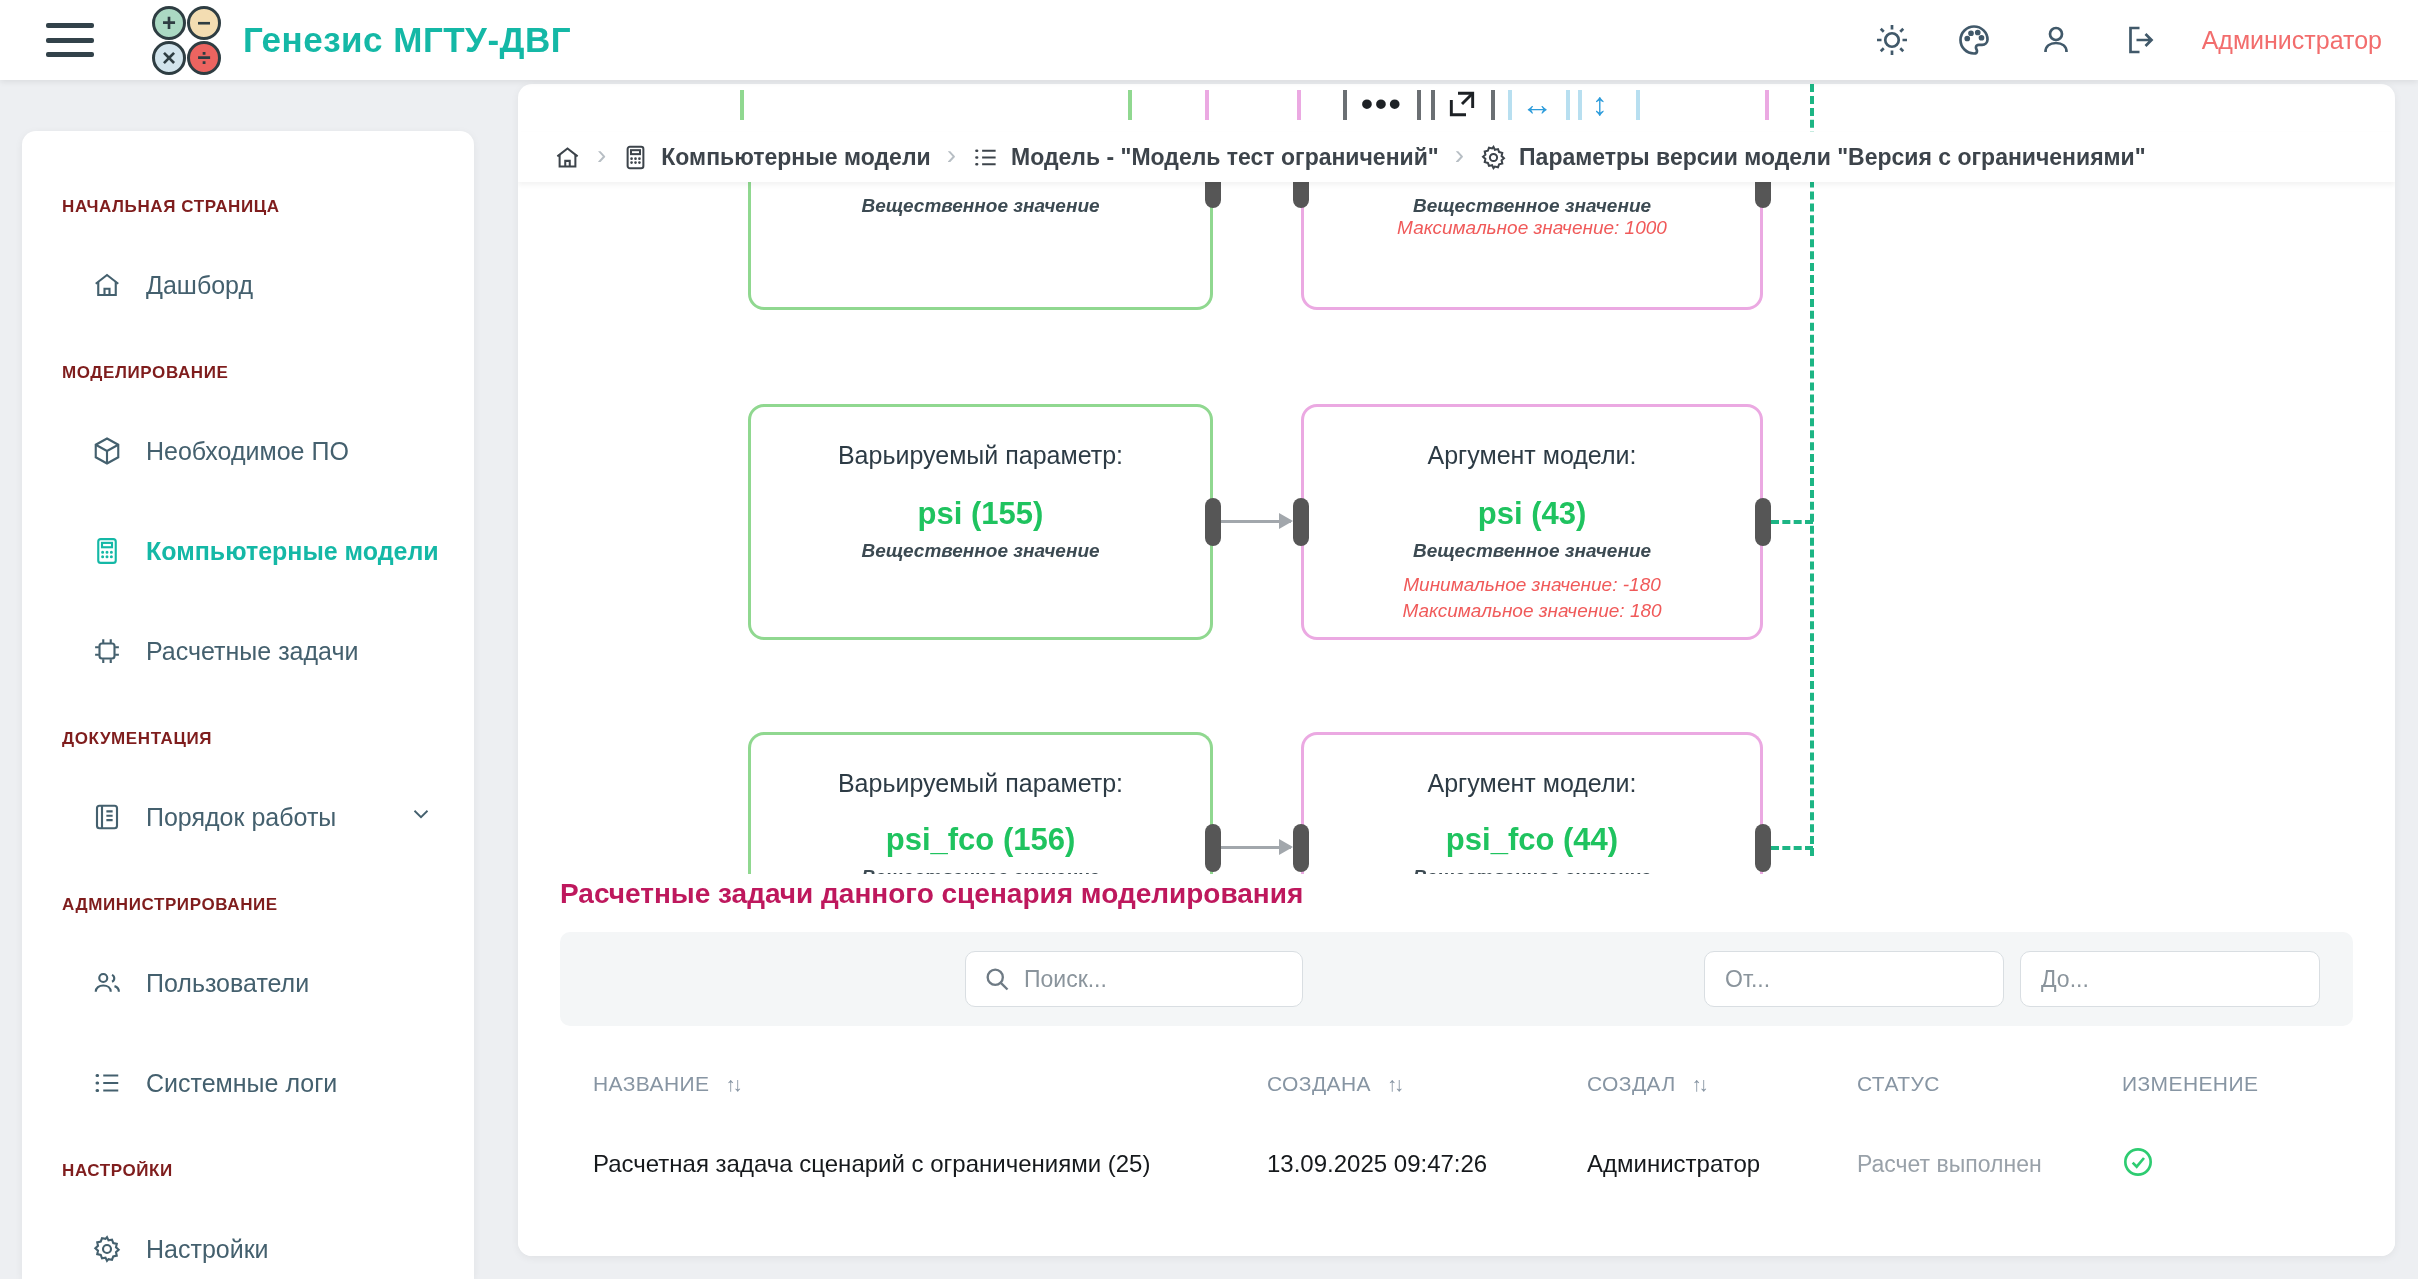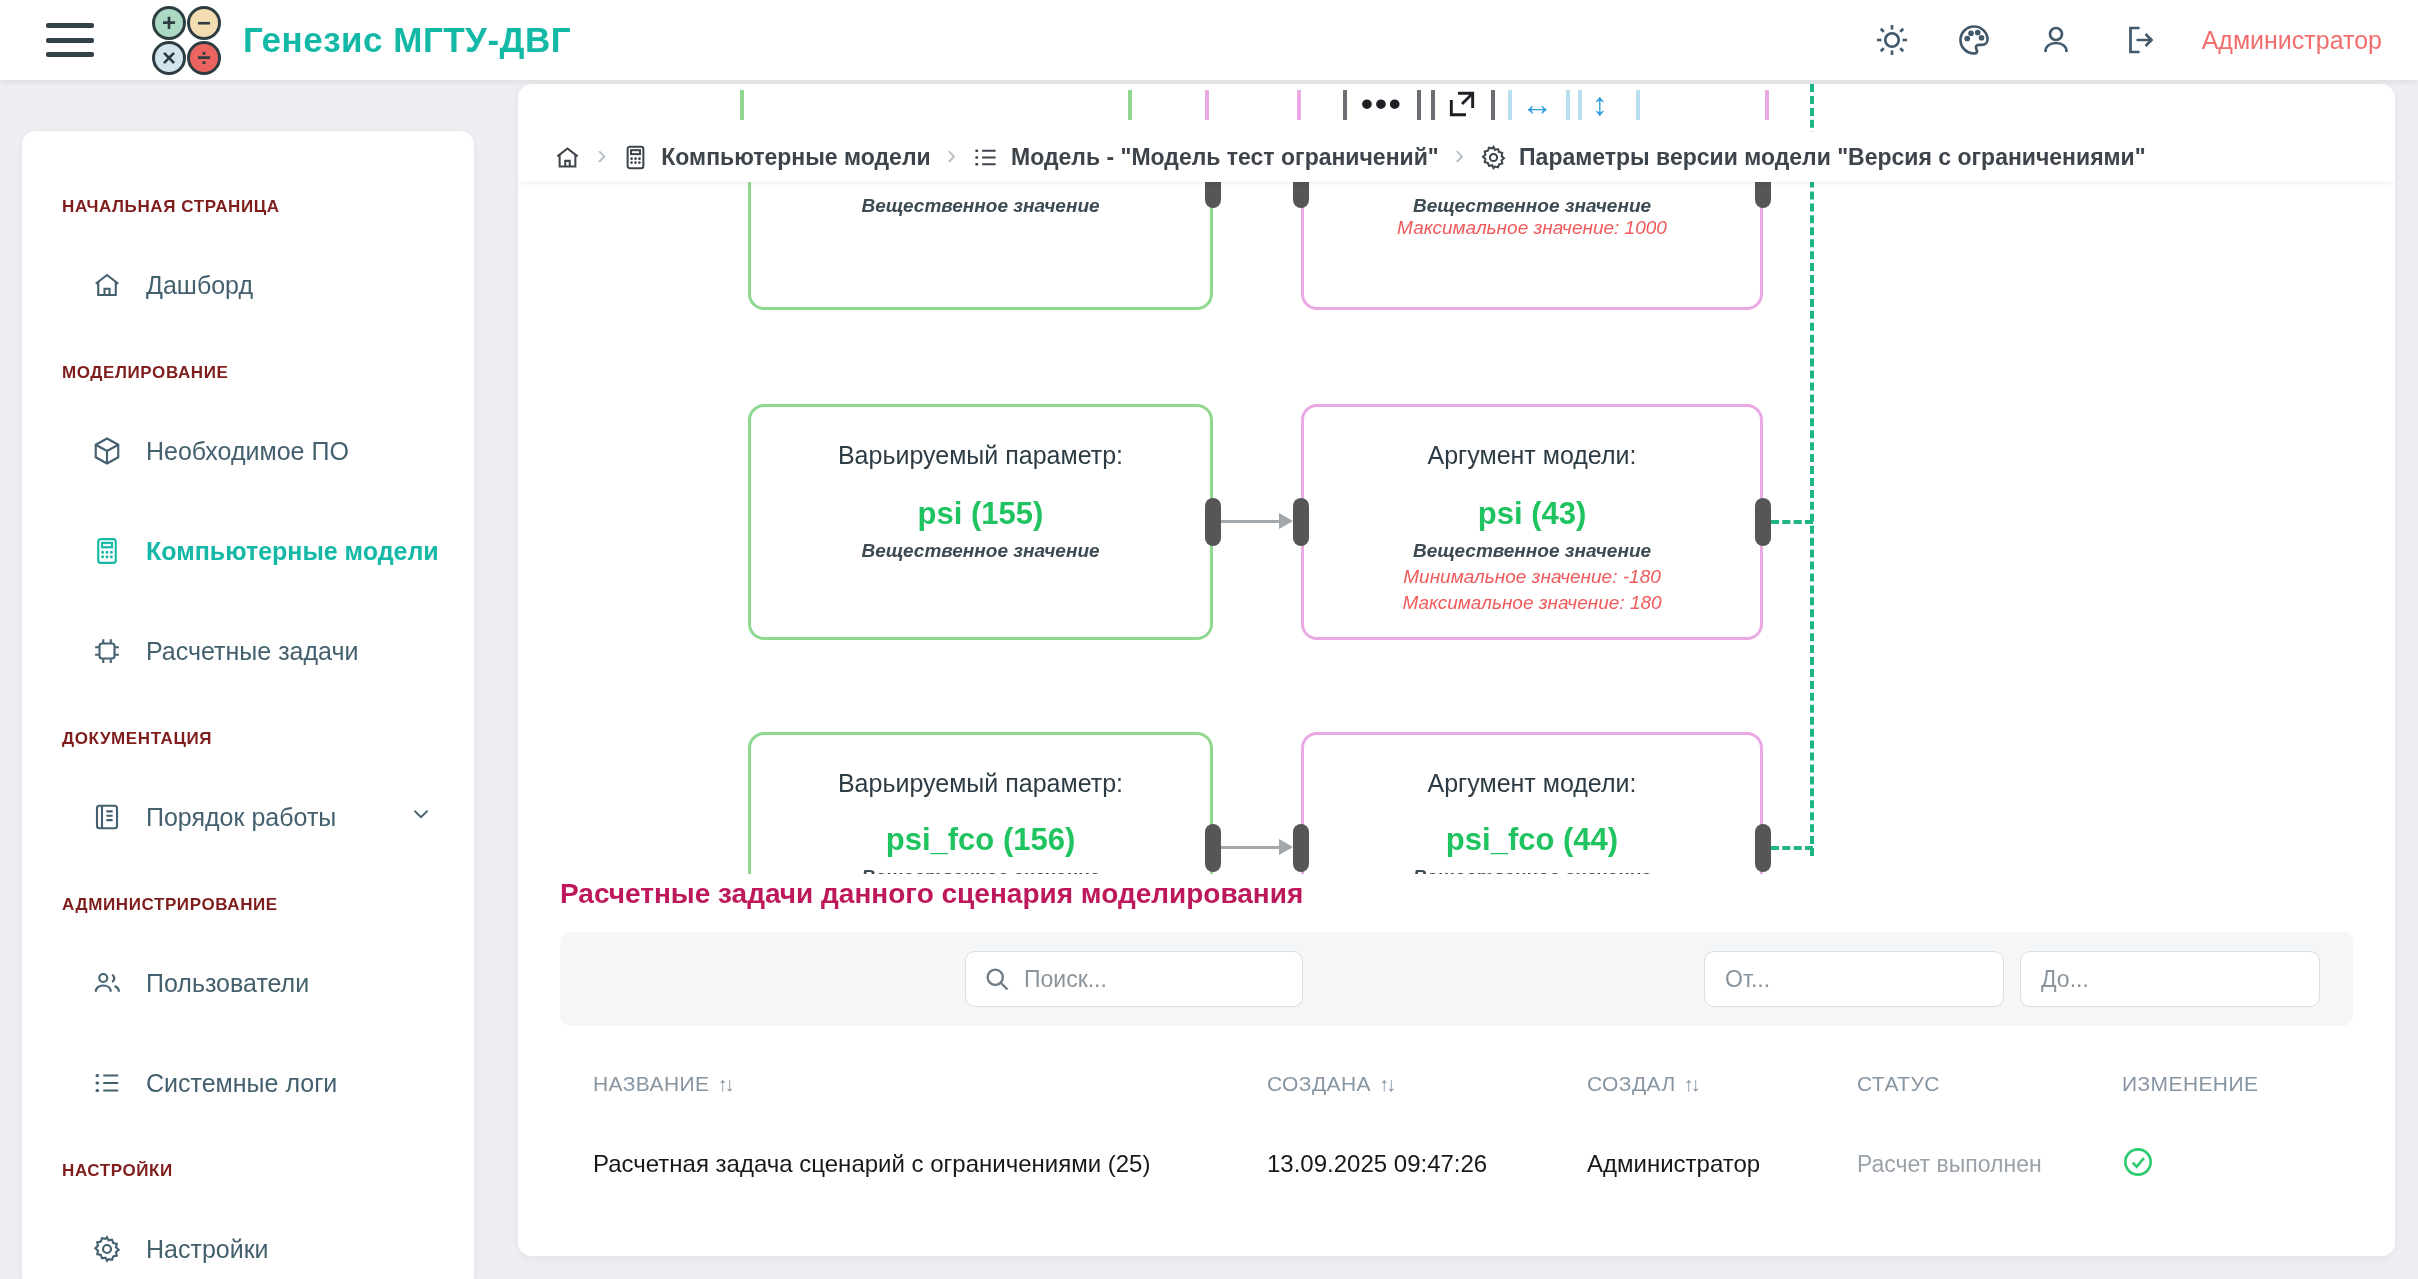--- a/index.html
+++ b/index.html
@@ -83,21 +83,21 @@
   .filter-bar{position:relative; margin-top:22px; height:94px; background:#f4f6f7; border-radius:10px;}
   .filter-input{position:absolute; top:19px; height:56px; background:#fff; border:1px solid #d9dee2; border-radius:10px;
     font-size:23px; color:#333; padding:0 20px; font-family:"Liberation Sans", sans-serif; outline:none;}
   .filter-input::placeholder{color:#8a949c;}
   .search-wrap{position:absolute; left:405px; top:19px; width:338px; height:56px;}
   .search-wrap svg{position:absolute; left:18px; top:14px; width:28px; height:28px; stroke:#6e7a84; fill:none; stroke-width:2;}
   .search-wrap input{position:static; width:100%; height:100%; padding-left:58px; background:#fff; border:1px solid #d9dee2; border-radius:10px;
     font-size:23px; font-family:"Liberation Sans", sans-serif; outline:none;}
   .search-wrap input::placeholder{color:#8a949c;}
   .tbl{margin-left:33px; margin-top:46px; display:grid; grid-template-columns:674px 320px 270px 265px 1fr; align-items:center;}
-  .tbl-head{font-size:21px; color:#8795a3; letter-spacing:.4px; display:flex; align-items:center; gap:8px; cursor:pointer;}
+  .tbl-head{font-size:21px; color:#8795a3; letter-spacing:.4px; display:flex; align-items:center; gap:16px; cursor:pointer;}
   .sort-glyph{font-size:20px; color:#8795a3; letter-spacing:-3px;}
   .tbl-row{margin-top:50px;}
   .cell-name,.cell-created,.cell-author{font-size:24px; color:#16191c;}
   .cell-status{font-size:23px; color:#99a1a9;}
   .cell-change svg{width:32px; height:32px; stroke:var(--check); fill:none; stroke-width:2; cursor:pointer;}
 </style>
 </head>
 <body>
 
 <div class="page">
@@ -299,21 +299,21 @@
 
     <div class="node green" style="left:230px; top:320px; width:465px; height:236px;">
       <div class="node-title" style="margin-top:34px">Варьируемый параметр:</div>
       <div class="node-value" style="margin-top:26px">psi (155)</div>
       <div class="node-type" style="margin-top:8px">Вещественное значение</div>
     </div>
     <div class="node pink" style="left:783px; top:320px; width:462px; height:236px;">
       <div class="node-title" style="margin-top:34px">Аргумент модели:</div>
       <div class="node-value" style="margin-top:26px">psi (43)</div>
       <div class="node-type" style="margin-top:8px">Вещественное значение</div>
-      <div class="node-constraint" style="margin-top:4px">Минимальное значение: -180</div>
+      <div class="node-constraint" style="margin-top:12px">Минимальное значение: -180</div>
       <div class="node-constraint" style="margin-top:4px">Максимальное значение: 180</div>
     </div>
     <div class="handle" style="left:687px; top:414px"></div>
     <div class="handle" style="left:775px; top:414px"></div>
     <div class="edge-arrow" style="left:703px; top:436px; width:70px"></div>
     <div class="handle" style="left:1237px; top:414px"></div>
 
     <div class="node green" style="left:230px; top:648px; width:465px; height:160px; border-bottom:none; border-radius:16px 16px 0 0;">
       <div class="node-title" style="margin-top:34px">Варьируемый параметр:</div>
       <div class="node-value" style="margin-top:24px">psi_fco (156)</div>

